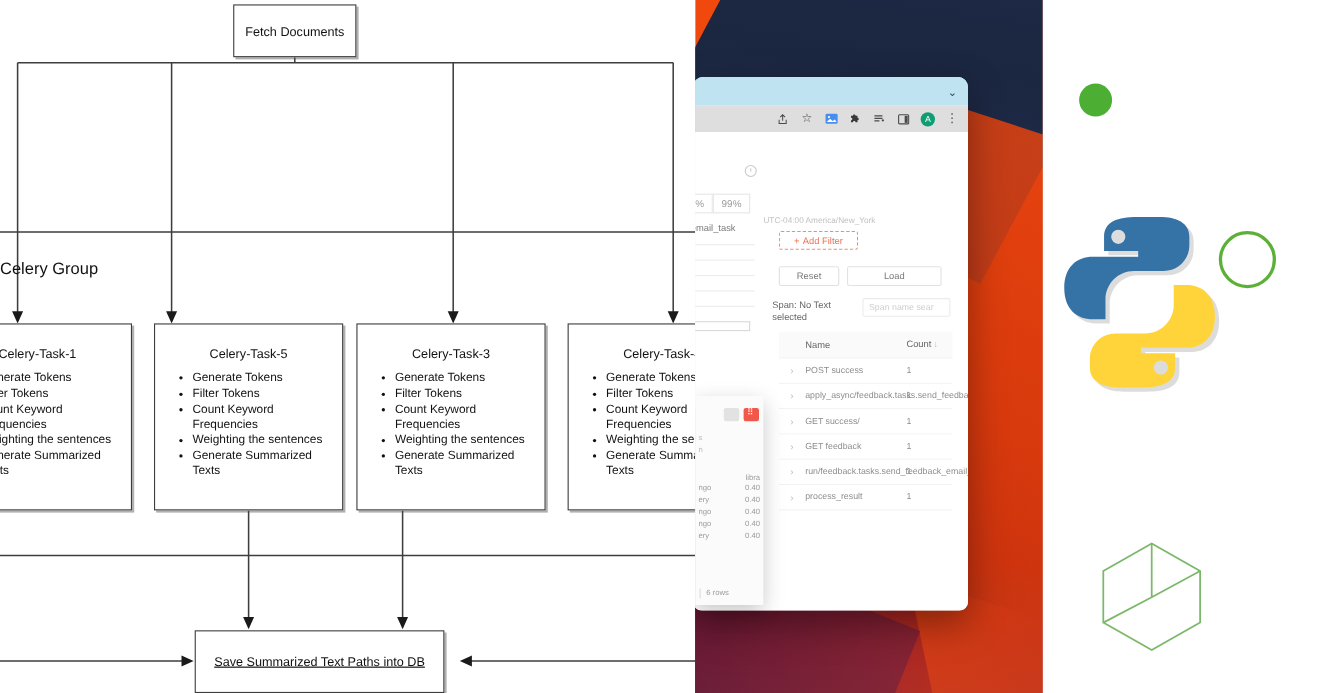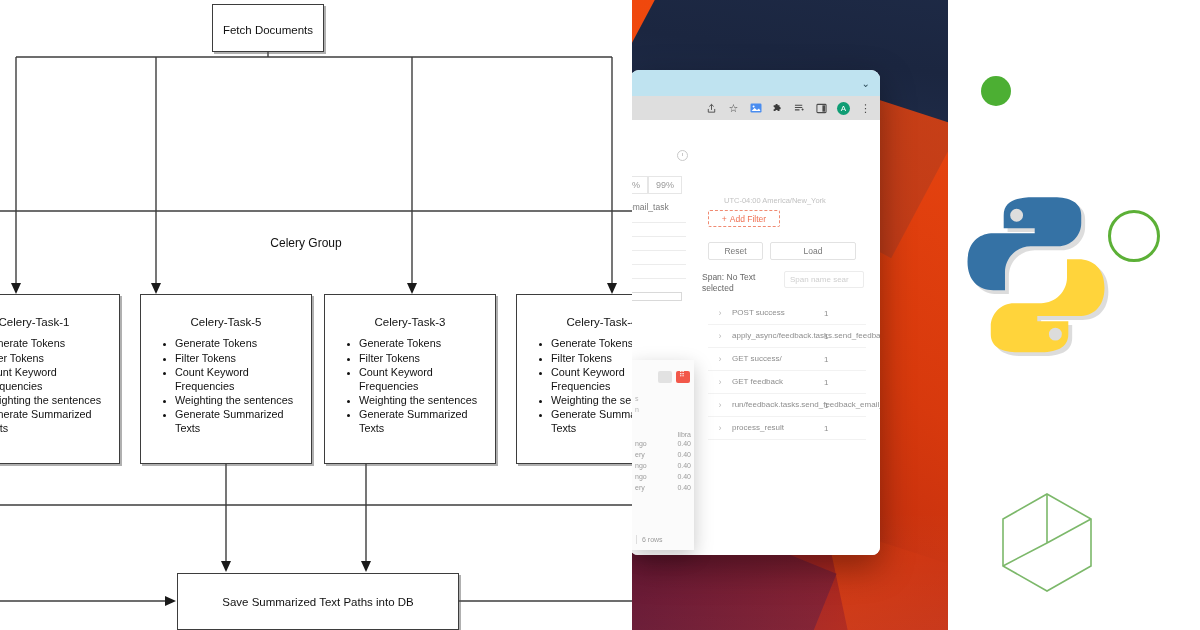--- a/index.html
+++ b/index.html
@@ -12,35 +12,35 @@
   #diagram { position:absolute; left:0; top:0; width:640px; height:630px; background:#fff; overflow:hidden; }
   #diagram svg { position:absolute; left:0; top:0; }
 
   .dg-box { position:absolute; background:#ffffff; border:1.6px solid #3d3d3d;
             box-shadow:2px 2px 0 rgba(80,80,80,.45); }
   .dg-title { text-align:center; font-size:11.5px; color:#111; line-height:1.25; }
 
   #box-fetch { left:212px; top:4px; width:112px; height:48px; }
   #box-fetch .dg-title { margin-top:18px; }
 
-  #box-save { left:177px; top:573px; width:282px; height:57px; }
+  #box-save { left:177px; top:573px; width:227px; height:57px;text-decoration:underline; }
   #box-save .dg-title { margin-top:21px; }
 
   .task-box { top:294px; width:172px; height:170px; }
   #box-t1 { left:-52px; }
   #box-t2 { left:140px; }
   #box-t3 { left:324px; }
   #box-t4 { left:516px; }
   .task-box .dg-title { margin-top:20px; margin-bottom:7px; }
   .task-box ul { margin:0 6px 0 34px; padding:0; }
   .task-box li { font-size:10.8px; color:#111; line-height:1.31; list-style:disc; }
   .task-box li::marker { font-size:9px; }
 
-  .group-label { position:absolute; left:0; top:236px; width:612px; text-align:center;
-                 font-size:12px; color:#111; }
+  .group-label { position:absolute; left:0; top:236px; width:612px; text-align:left;
+                 font-size:15px; color:#111; }
 
   
   #desktop { position:absolute; left:632px; top:0; width:316px; height:630px; overflow:hidden; }
   #desktop .wp { position:absolute; inset:0; }
   .wp-base { background:linear-gradient(150deg,#f0480d 0%,#ef4a10 28%,#e5400c 52%,#d93a0d 72%,#c62f10 100%); }
   .wp-navy { position:absolute; right:-40px; top:-130px; width:330px; height:330px;
              background:linear-gradient(160deg,#22304f 0%,#1b2640 55%,#243354 100%);
              transform:rotate(28deg); }
   .wp-navy2 { position:absolute; right:-110px; top:120px; width:300px; height:420px;
               background:linear-gradient(200deg,#e8450f 0%,#d7390d 60%,#bf2d10 100%);
@@ -82,21 +82,21 @@
   .ghost-lines i { display:block; height:1px; background:#ececec; margin-bottom:13px; }
   .ghost-box { position:absolute; left:-4px; top:172px; width:56px; height:9px;
                border:1px solid #d9d9d9; border-left:none; }
 
   .date-range { position:absolute; left:78px; top:53px; width:158px; height:20px;
                 border:1px solid #e3e3e3; border-radius:2px; display:flex; align-items:center;
                 justify-content:space-between; padding:0 6px; }
   .date-range span { font-size:8.5px; color:#8a8a8a; }
   .dr-arrow { color:#b5b5b5 !important; }
   .cal-ico { width:8px; height:8px; border:1px solid #c6c6c6; border-radius:1px; }
-  .tz-line { position:absolute; left:94px; top:76px; font-size:7.5px; color:#c2c2c2;text-align:center; }
+  .tz-line { position:absolute; left:64px; top:76px; font-size:7.5px; color:#c2c2c2;text-align:center; }
 
   .add-filter { position:absolute; left:78px; top:90px; width:72px; height:17px;
                 border:1px dashed #f08a72; border-radius:2px; color:#ef7053;
                 font-size:8.5px; display:flex; align-items:center; justify-content:center; gap:3px; }
 
   .btn-row { position:absolute; left:78px; top:122px; display:flex; gap:7px; }
   .bbtn { width:55px; height:18px; border:1px solid #e2e2e2; border-radius:2px;
           font-size:8.5px; color:#787878; display:flex; align-items:center; justify-content:center; background:#fff; }
   .bbtn.wide { width:86px; }
 
@@ -308,20 +308,27 @@
 
         <div class="btn-row">
           <div class="bbtn">Reset</div>
           <div class="bbtn wide">Load</div>
         </div>
 
         <div class="span-label">Span: No Text selected</div>
         <div class="span-input">Span name sear</div>
 
         <div class="sp-table">
+          <div class="sp-head">
+            <div class="c-exp"></div>
+            <div class="c-name">Name</div>
+            <div class="c-count">
+              <span>Count</span><span class="sort-ico">↓</span>
+            </div>
+          </div>
           <div class="sp-row">
             <div class="c-exp">›</div>
             <div class="c-name">POST success</div>
             <div class="c-count">1</div>
           </div>
           <div class="sp-row">
             <div class="c-exp">›</div>
             <div class="c-name">apply_async/feedback.tasks.send_feedback_email_task</div>
             <div class="c-count">1</div>
           </div>

